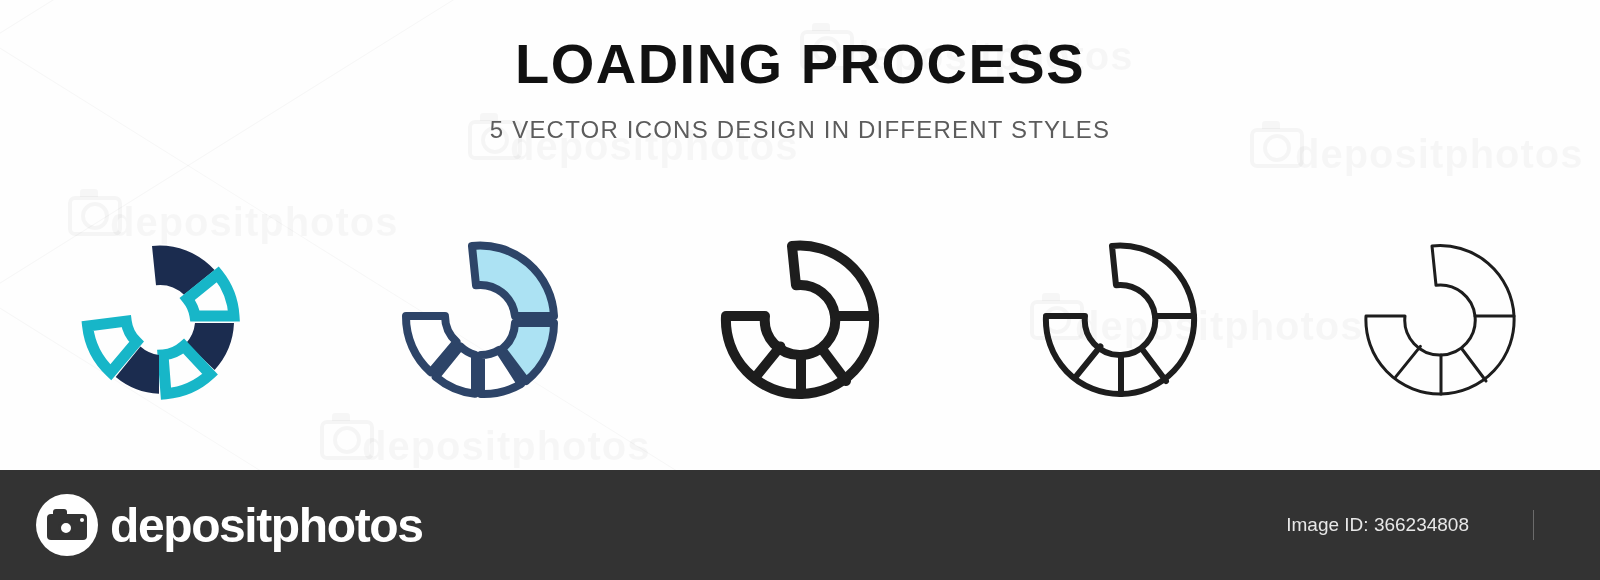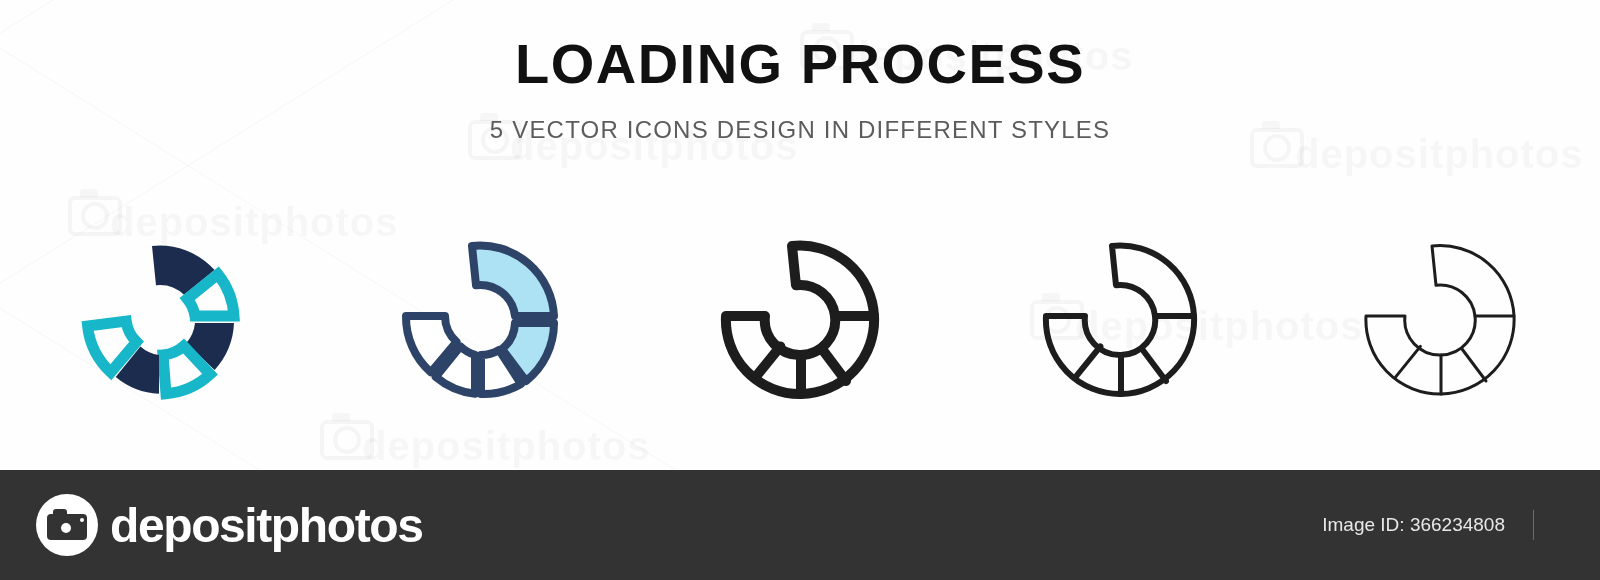--- a/index.html
+++ b/index.html
@@ -139,20 +139,21 @@
     font-weight:700;
     color:#ffffff;
     letter-spacing:-1.4px;
   }
   .footer-right{
     margin-left:auto;
     margin-right:38px;
     display:flex; align-items:center;
     color:#e8e8e8;
     font-size:19px;
+    gap:36px;
   }
   .footer-right .sep{
     width:1px; height:30px;
     background:#6b6b6b;
     margin:0 28px;
   }
 </style>
 </head>
 <body>
 

